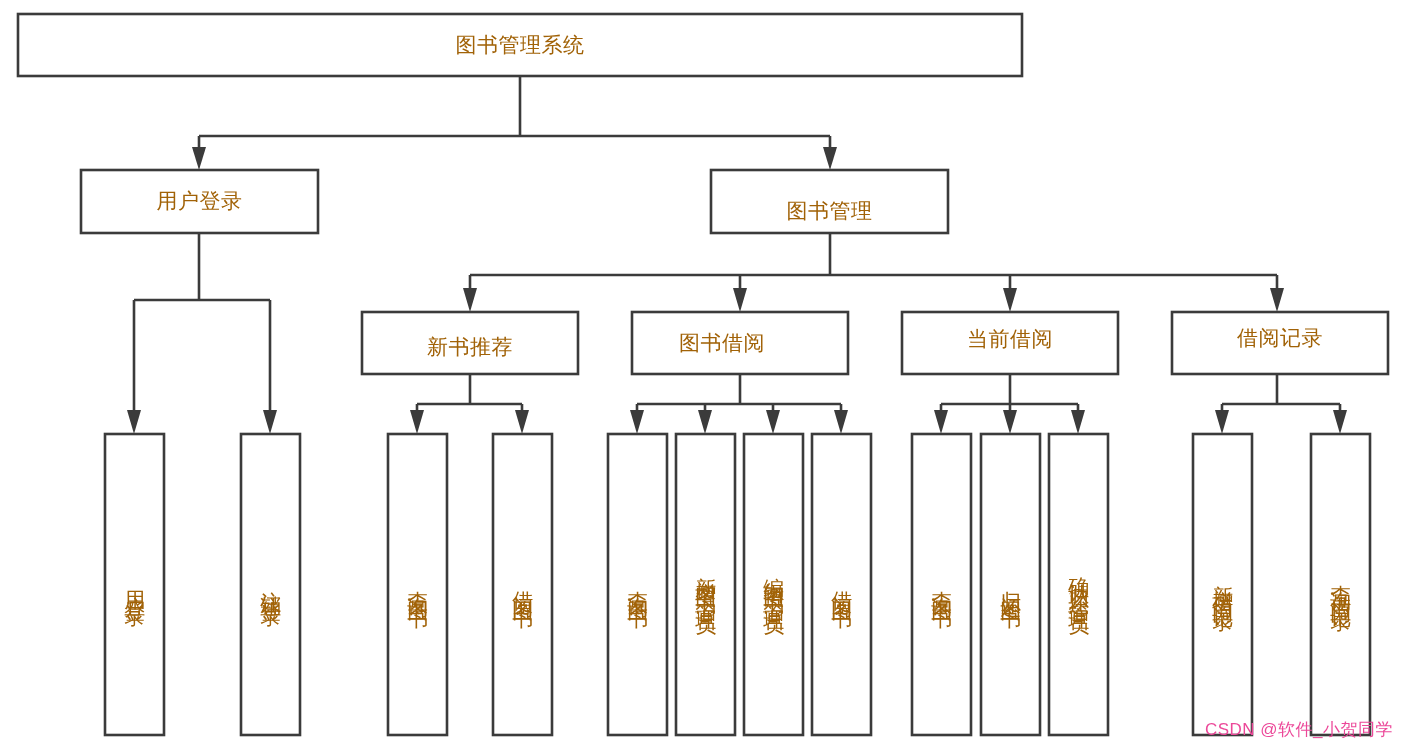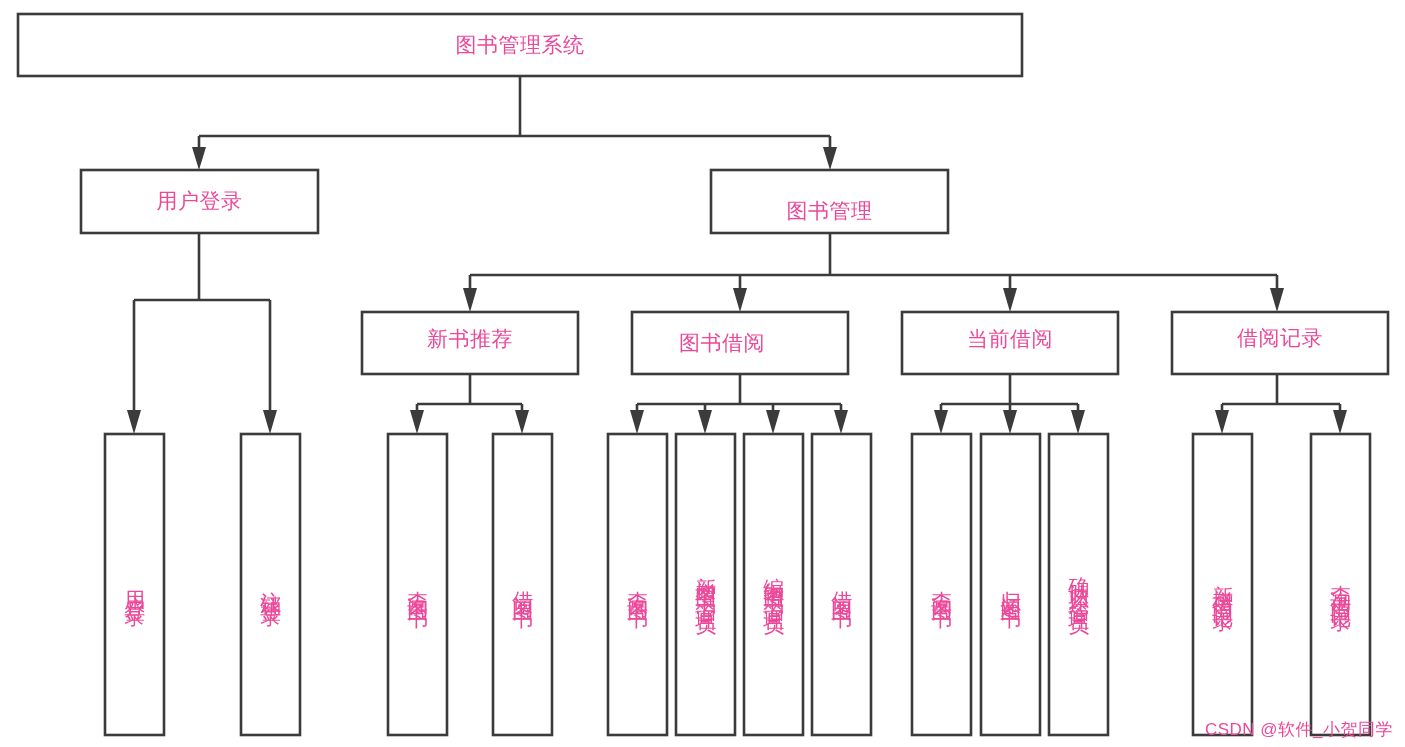--- a/index.html
+++ b/index.html
@@ -40,21 +40,21 @@
   }
   .arrow-head {
     fill: #3b3b3b;
     stroke: none;
   }
   .node-label {
     position: absolute;
     display: flex;
     align-items: center;
     justify-content: center;
-    color: #ec4899;
+    color: #a16207;
     font-family: "Liberation Sans", "DejaVu Sans", sans-serif;
     line-height: 1.06;
     pointer-events: none;
     text-align: center;
     box-sizing: border-box;
   }
   .node-label.horizontal {
     font-size: 21px;
     letter-spacing: 0.5px;
   }
@@ -187,21 +187,21 @@
 
     <rect class="box-rect" x="1193" y="434" width="59" height="301"></rect>
     <rect class="box-rect" x="1311" y="434" width="59" height="301"></rect>
   </svg>
 
   <div class="node-label horizontal" style="left:18px; top:14px; width:1004px; height:62px;">图书管理系统</div>
 
   <div class="node-label horizontal" style="left:81px; top:170px; width:237px; height:63px;">用户登录</div>
   <div class="node-label horizontal" style="left:711px; top:170px; width:237px; height:82px;">图书管理</div>
 
-  <div class="node-label horizontal" style="left:362px; top:308px; width:216px; height:62px;">新书推荐</div>
+  <div class="node-label horizontal" style="left:362px; top:316px; width:216px; height:62px;">新书推荐</div>
   <div class="node-label horizontal" style="left:632px; top:312px; width:180px; height:62px;">图书借阅</div>
   <div class="node-label horizontal" style="left:902px; top:312px; width:216px; height:54px;">当前借阅</div>
   <div class="node-label horizontal" style="left:1172px; top:312px; width:216px; height:52px;">借阅记录</div>
 
   <div class="node-label vertical" style="left:105px; top:434px; width:59px; height:301px;">用户登录</div>
   <div class="node-label vertical" style="left:241px; top:434px; width:59px; height:301px;">注销登录</div>
 
   <div class="node-label vertical" style="left:388px; top:434px; width:59px; height:301px;">查询图书</div>
   <div class="node-label vertical" style="left:493px; top:434px; width:59px; height:301px;">借阅图书</div>
 

